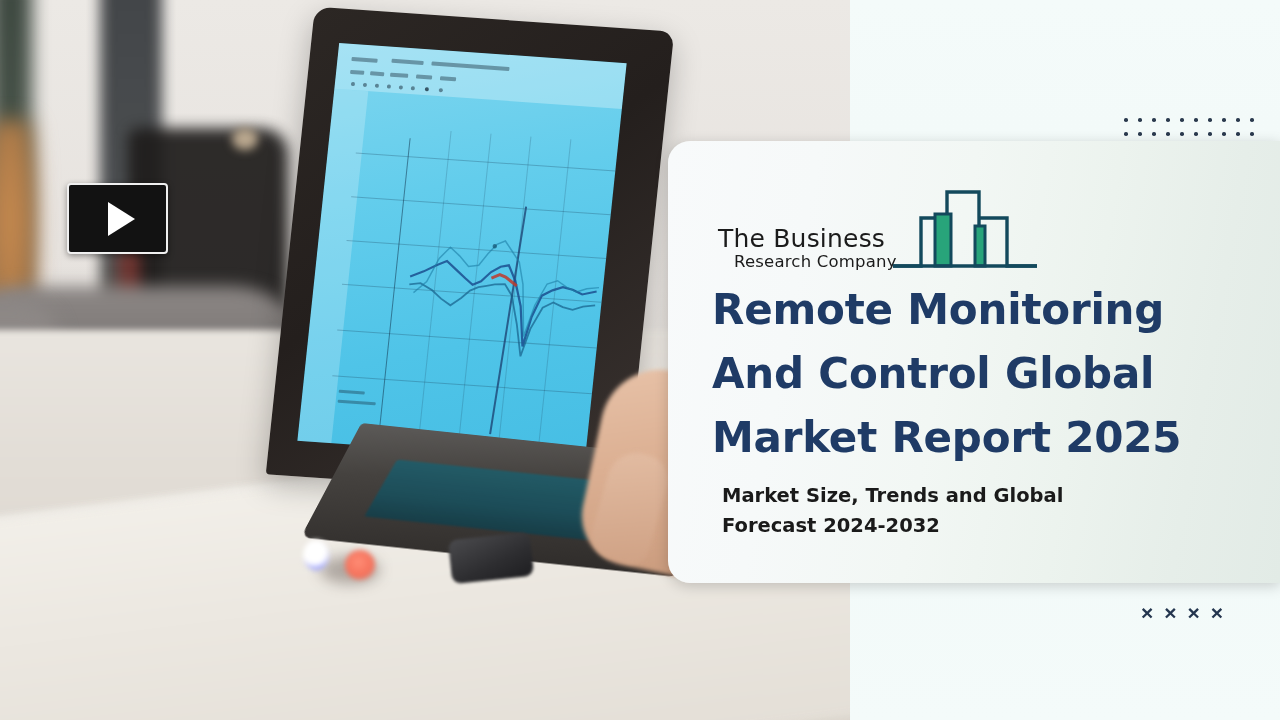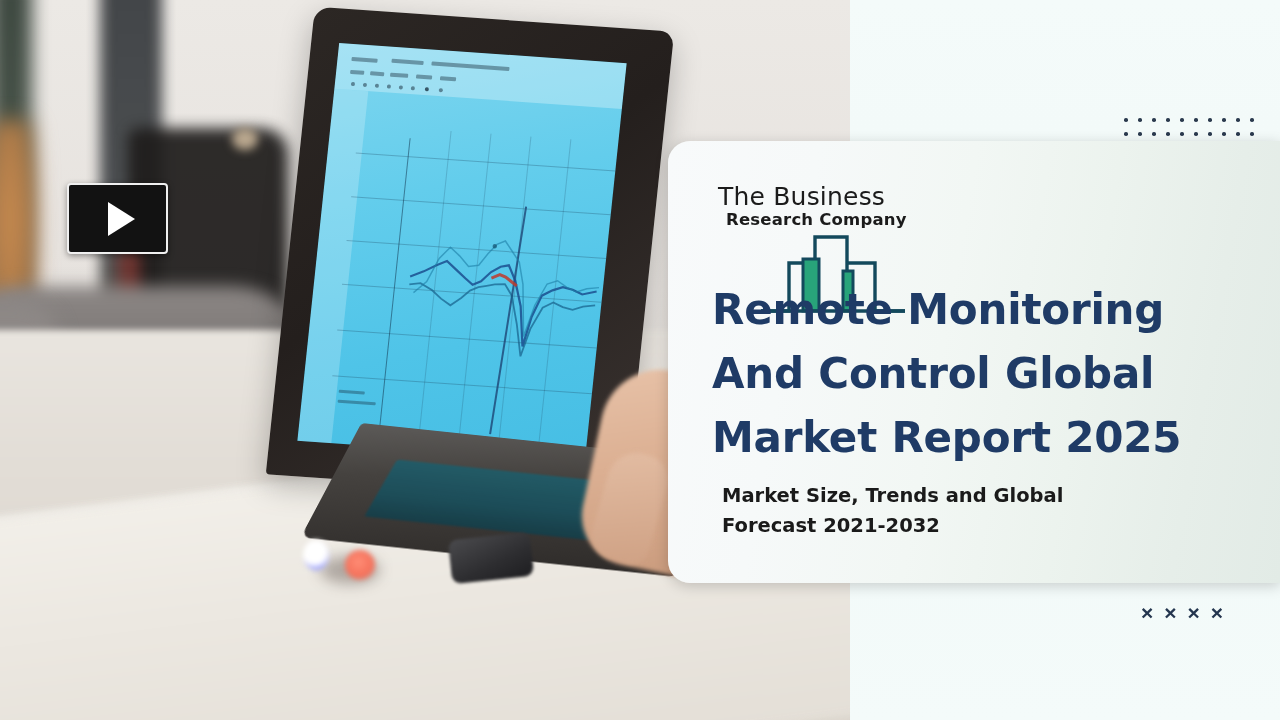--- a/index.html
+++ b/index.html
@@ -313,38 +313,37 @@
     border-radius: 22px 0 0 22px;
     box-shadow: 0 3px 14px rgba(0,0,0,.18);
   }
 
   
   .logo {
     position: absolute;
     left: 50px; top: 43px;
     display: flex;
     align-items: flex-end;
-    flex-direction: column;
   }
   .logo-text { line-height: 1; }
   .logo-line1 {
     font-size: 25px;
     color: #1b1b1b;
     letter-spacing: .2px;
     font-family: "DejaVu Sans", sans-serif;
     font-weight: 400;
   }
   .logo-line2 {
     font-size: 16.5px;
     color: #1b1b1b;
     letter-spacing: .2px;
     margin-top: 3px;
-    margin-left: 8px;
+    margin-left: 16px;
     font-family: "DejaVu Sans", sans-serif;
-    font-weight: 700;
+    font-weight: 400;
   }
   .logo-mark { margin-left: -6px; margin-bottom: -2px; }
 
   
   .card-title {
     position: absolute;
     left: 44px; top: 137px;
     width: 540px;
     font-size: 42px;
     font-weight: bold;
@@ -487,21 +486,21 @@
             <path d="M88,34 L116,34 L116,82 L146,82"></path>
           </g>
           <rect x="44" y="30" width="16" height="52" fill="#28a47a" stroke="#13495c" stroke-width="3"></rect>
           <rect x="84" y="42" width="10" height="40" fill="#28a47a" stroke="#13495c" stroke-width="3"></rect>
           <path d="M2,82 L146,82" stroke="#13495c" stroke-width="3.4" fill="none"></path>
         </svg>
       </div>
     </div>
 
     <div class="card-title">Remote Monitoring And Control Global Market Report 2025</div>
-    <div class="card-sub">Market Size, Trends and Global Forecast 2021-2032</div>
+    <div class="card-sub">Market Size, Trends and Global Forecast 2024-2032</div>
   </div>
 
   <div class="xmarks">
     <span>×</span>
     <span>×</span>
     <span>×</span>
     <span>×</span>
   </div>
 
 </div>

